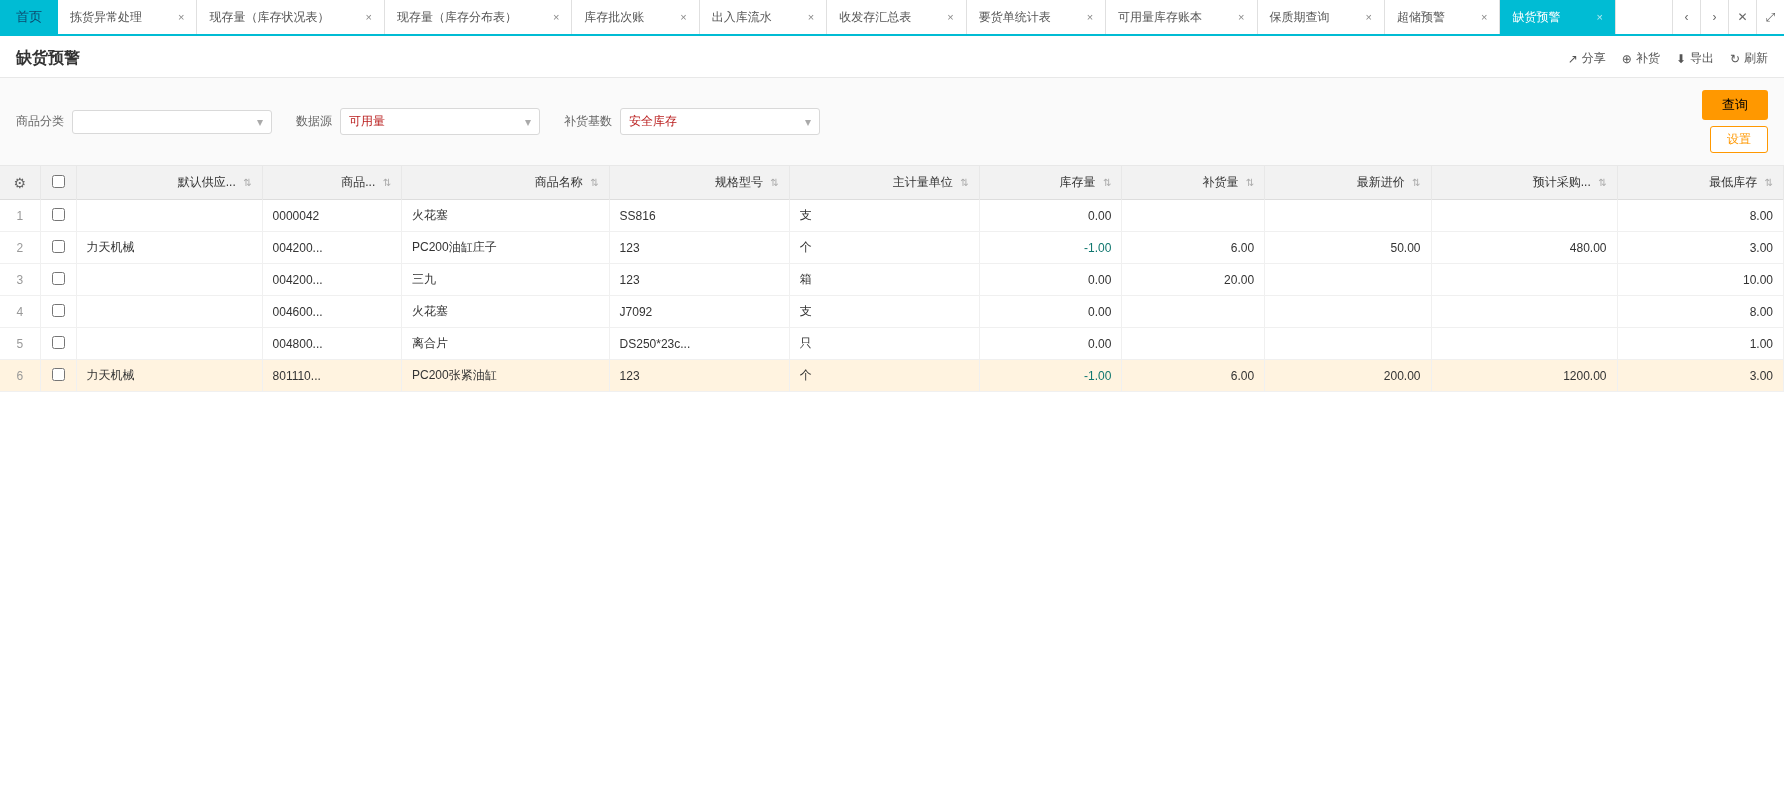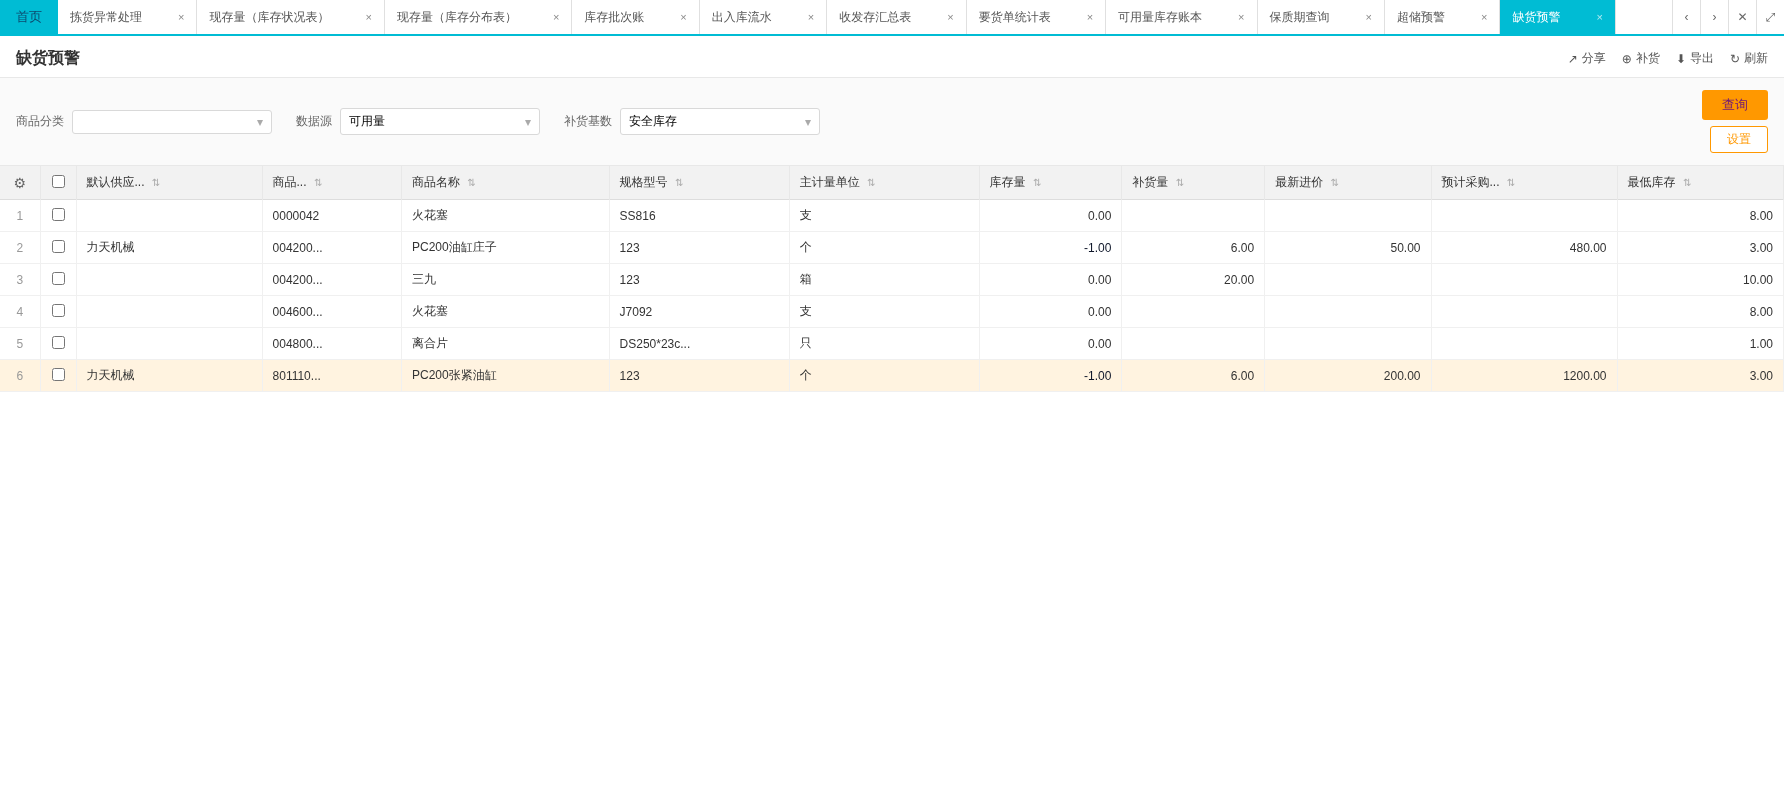--- a/index.html
+++ b/index.html
@@ -126,34 +126,34 @@
       border-radius: 3px;
       padding: 4px 8px;
       background: #fff;
       cursor: pointer;
       font-size: 12px;
       color: #333;
       min-width: 200px;
       justify-content: space-between;
     }
     .filter-value {
-      color: #000000;
+      color: #b91c1c;
       font-size: 12px;
     }
 
     .filter-actions {
       margin-left: auto;
       display: flex;
       flex-direction: column;
       gap: 6px;
       align-items: flex-end;
     }
     .btn-query {
       background: #ff9800;
-      color: #701a75;
+      color: #000000;
       border: none;
       padding: 6px 20px;
       border-radius: 3px;
       cursor: pointer;
       font-size: 13px;
       font-family: inherit;
     }
     .btn-settings {
       background: #fff;
       color: #ff9800;
@@ -174,21 +174,21 @@
       width: 100%;
       border-collapse: collapse;
       font-size: 12px;
     }
     thead tr {
       background: #f2f2f2;
       border-bottom: 1px solid #ddd;
     }
     thead th {
       padding: 8px 10px;
-      text-align: left;
+      text-align: right;
       font-weight: normal;
       color: #333;
       white-space: nowrap;
       border-right: 1px solid #e8e8e8;
       position: relative;
     }
     thead th .sort-icon {
       margin-left: 4px;
       color: #aaa;
       font-size: 10px;
@@ -209,21 +209,21 @@
       color: #999;
       text-align: center;
     }
     .gear-icon {
       font-size: 14px;
       color: #666;
       cursor: pointer;
     }
     .checkbox-cell { text-align: center; }
     input[type="checkbox"] { cursor: pointer; }
-    .negative { color: #0f172a; }
+    .negative { color: #0f766e; }
   </style>
 </head>
 <body>
 
 <div class="tab-bar">
   <div class="tab-home">首页</div>
 
   <div class="tab-item">
     <span>拣货异常处理</span>
     <span class="tab-close">×</span>

